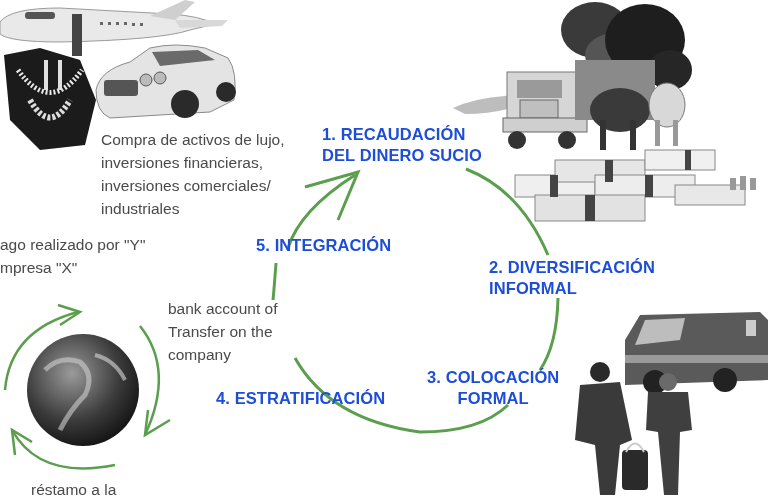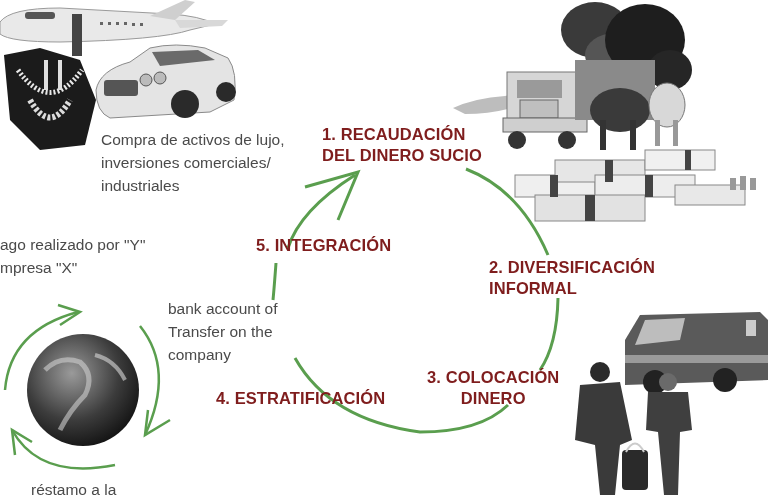--- a/index.html
+++ b/index.html
@@ -3,21 +3,21 @@
 <meta charset="utf-8">
 <style>
   html, body { margin:0; padding:0; }
   body {
     width:768px; height:500px; overflow:hidden; background:#ffffff;
     position:relative; font-family:"Liberation Sans", sans-serif; color:#111;
   }
   .abs { position:absolute; }
   .step {
     position:absolute; font-weight:bold; font-size:16.5px; line-height:21px;
-    color:#7f1d1d; letter-spacing:0.1px; white-space:nowrap;
+    color:#1d4ed8; letter-spacing:0.1px; white-space:nowrap;
   }
   .desc {
     position:absolute; font-size:15.5px; line-height:23px; color:#4a4a4a; white-space:nowrap;
   }
   .line { display:block; }
   svg { position:absolute; overflow:visible; }
 </style>
 </head>
 <body>
 
@@ -162,33 +162,34 @@
   <span class="line">DEL DINERO SUCIO</span>
 </div>
 
 <div class="step" style="left:489px;top:257px;">
   <span class="line">2. DIVERSIFICACIÓN</span>
   <span class="line">INFORMAL</span>
 </div>
 
 <div class="step" style="left:427px;top:367px;text-align:center;">
   <span class="line">3. COLOCACIÓN</span>
-  <span class="line">DINERO</span>
+  <span class="line">FORMAL</span>
 </div>
 
 <div class="step" style="left:201px;top:388px;margin-left:15px;">
   <span class="line">4. ESTRATIFICACIÓN</span>
 </div>
 
 <div class="step" style="left:256px;top:235px;">
   <span class="line">5. INTEGRACIÓN</span>
 </div>
 
 <div class="desc" style="left:101px;top:128px;">
   <span class="line">Compra de activos de lujo,</span>
+  <span class="line">inversiones financieras,</span>
   <span class="line">inversiones comerciales/</span>
   <span class="line">industriales</span>
 </div>
 
 <div class="desc" style="left:0;top:233px;">
   <span class="line">ago realizado por "Y"</span>
   <span class="line">mpresa "X"</span>
 </div>
 
 <div class="desc" style="left:168px;top:297px;">

